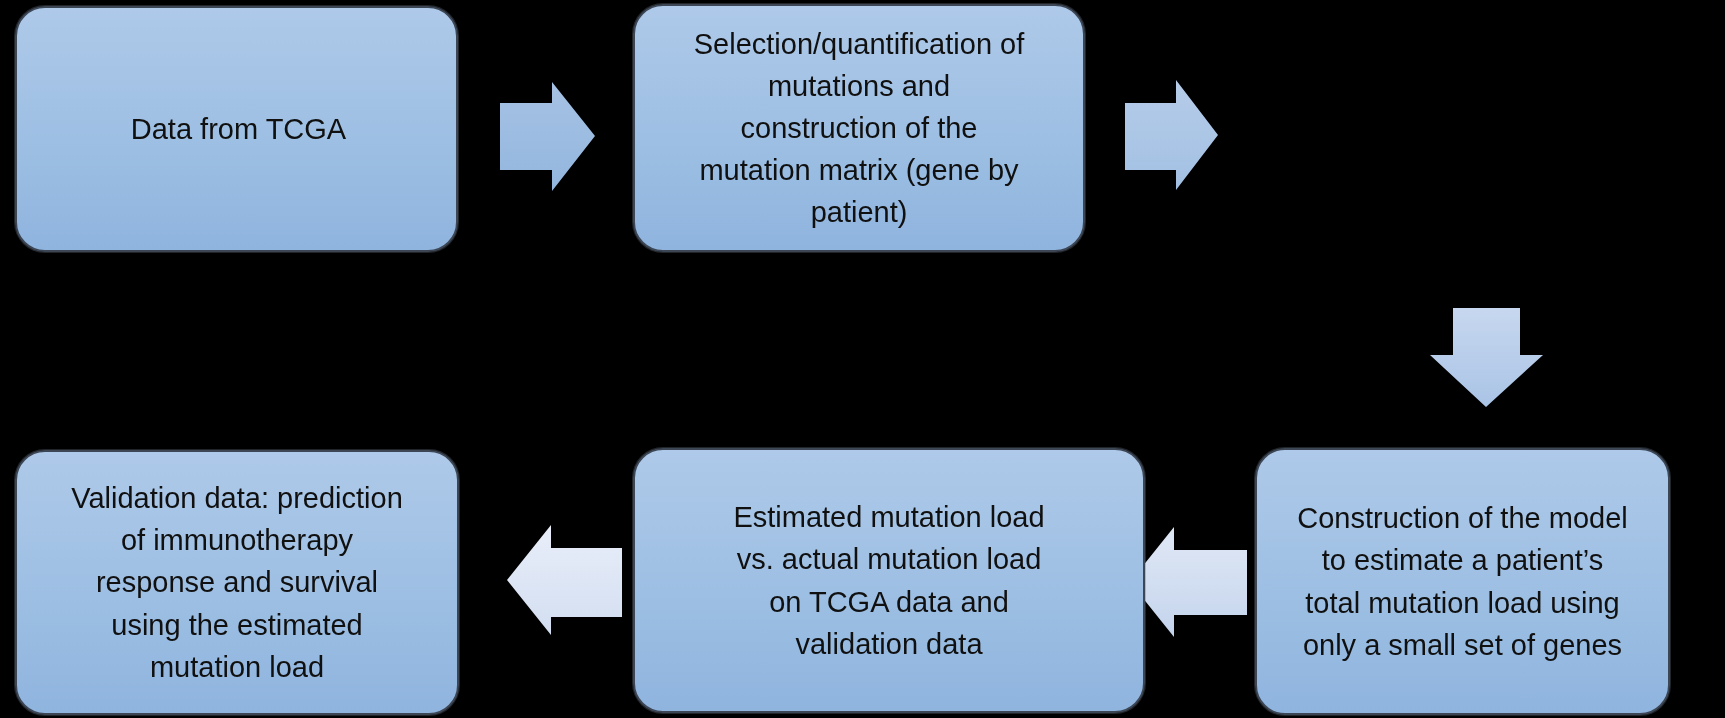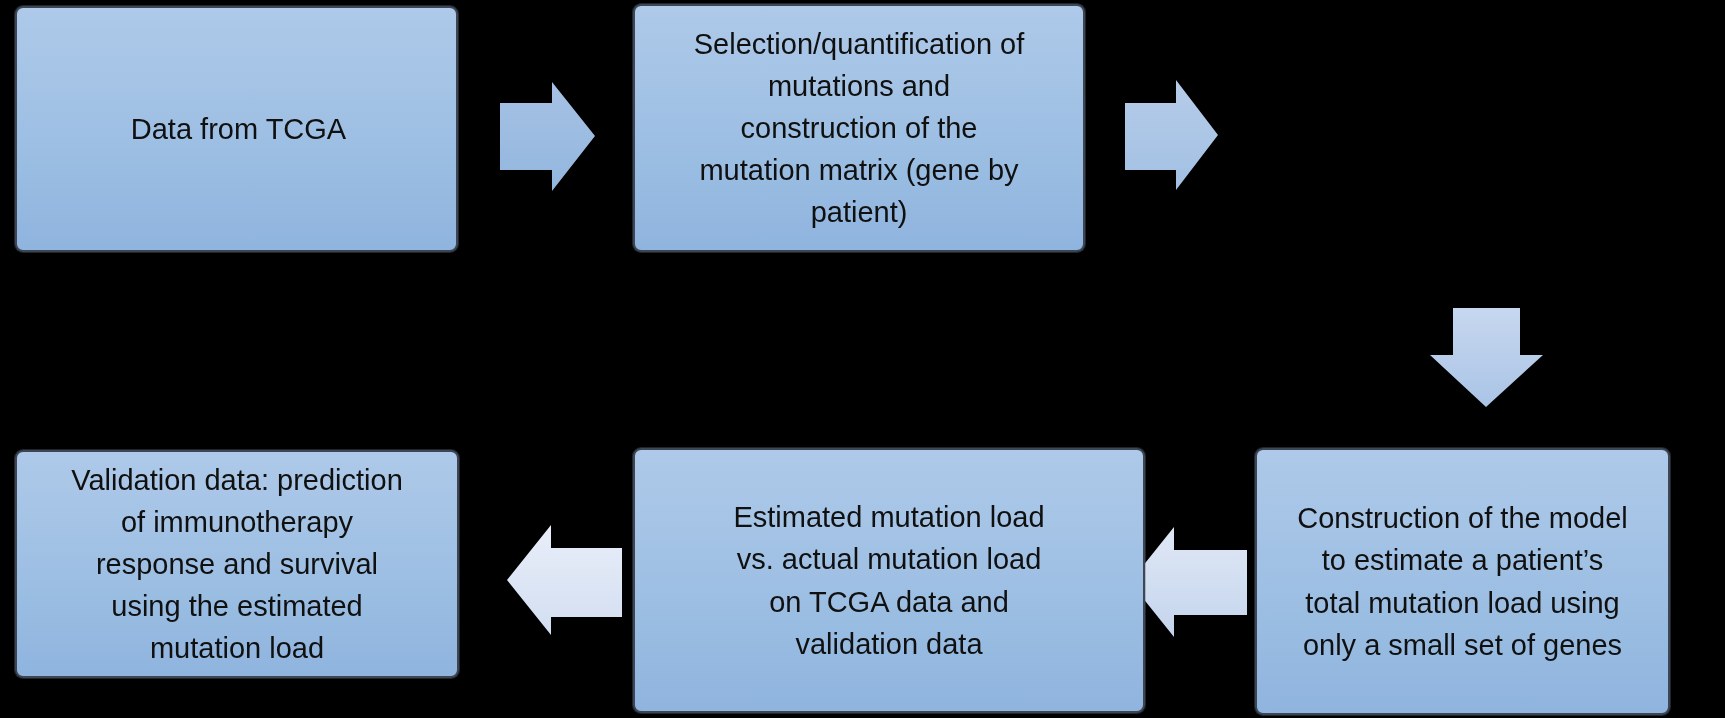--- a/index.html
+++ b/index.html
@@ -6,38 +6,38 @@
   #canvas {
     position:relative;
     width:1725px; height:718px;
     background:#000000;
     font-family:"Liberation Sans", sans-serif;
     overflow:hidden;
   }
   .flow-box {
     position:absolute;
     box-sizing:border-box;
-    border-radius:8px;
+    border-radius:30px;
     background:linear-gradient(180deg, #aec9e9 0%, #9dbfe3 55%, #8fb4de 100%);
     border:2px solid #3d4654;
     box-shadow:0 0 0 1px rgba(95,105,120,0.35);
     display:flex; align-items:center; justify-content:center;
     text-align:center;
     white-space:pre-line;
     color:#101010;
     font-size:29px;
     line-height:1.45;
     padding:0 16px;
   }
   .b1 { left:15px;  top:6px;   width:443px; height:246px;padding-left:20px; }
   .b2 { left:633px; top:4px;   width:452px; height:248px; }
   .b3 { left:1255px;top:8px;   width:415px; height:260px; }
   .b4 { left:1255px;top:448px; width:415px; height:267px; }
   .b5 { left:633px; top:448px; width:512px; height:265px; }
-  .b6 { left:15px;  top:450px; width:444px; height:228px; }
+  .b6 { left:15px;  top:450px; width:444px; height:265px; }
   #arrow-layer { position:absolute; left:0; top:0; width:1725px; height:718px; }
 </style>
 </head>
 <body>
 
 <div id="canvas">
 
   <svg id="arrow-layer" viewBox="0 0 1725 718" xmlns="http://www.w3.org/2000/svg">
     <defs>
       <linearGradient id="gr1" x1="0" y1="0" x2="0" y2="1">

